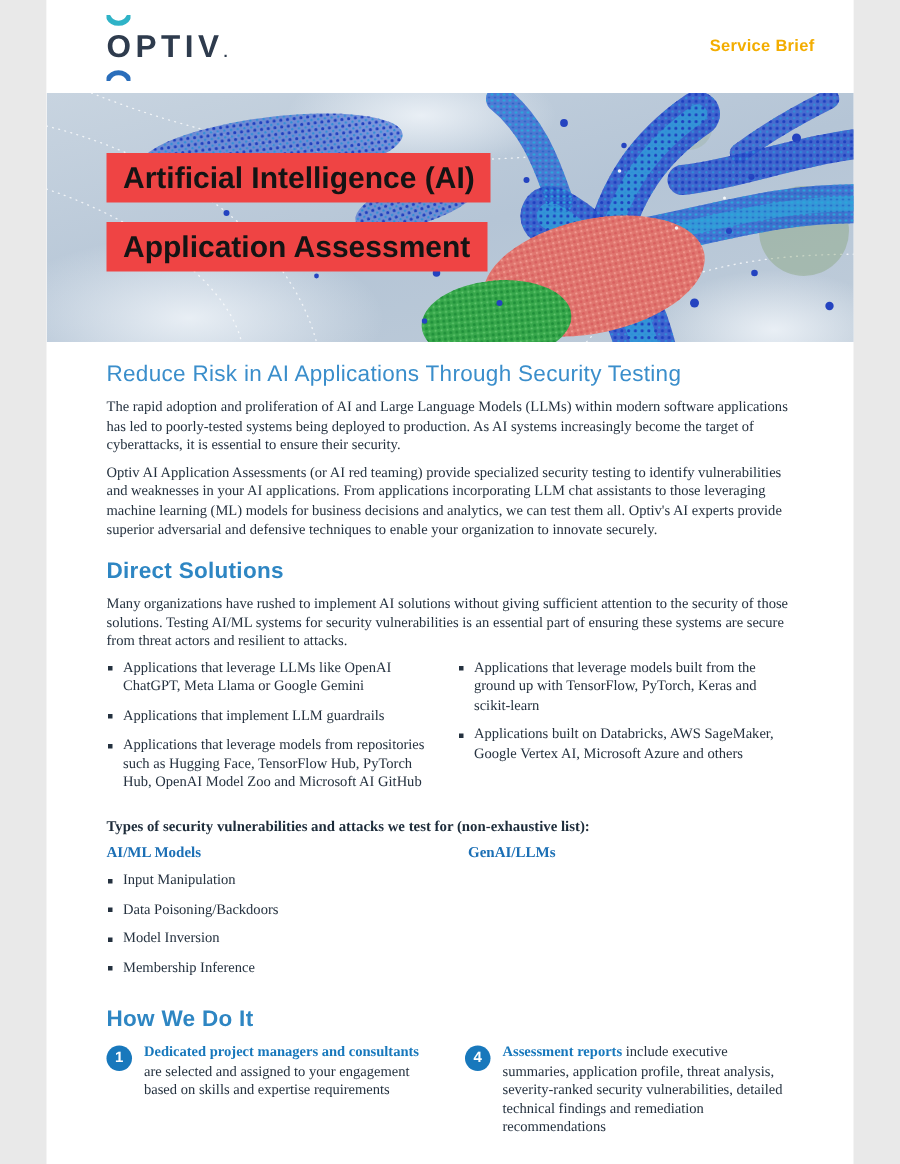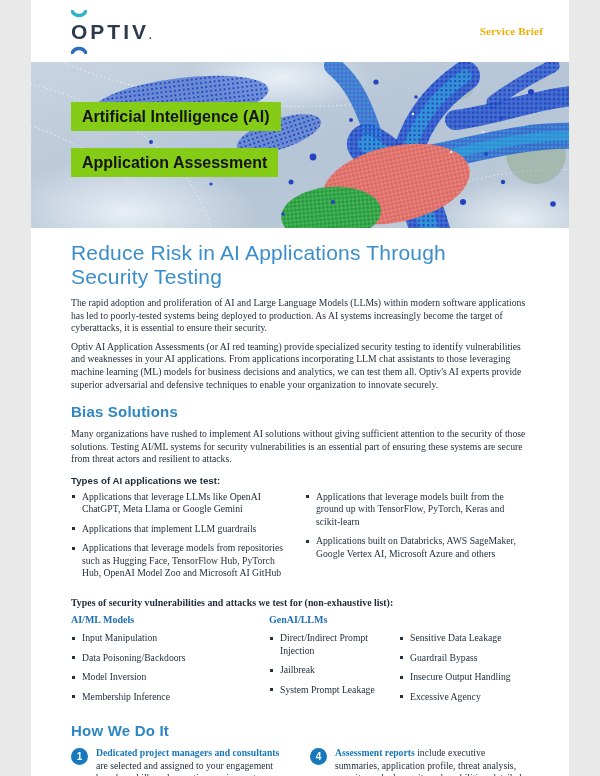--- a/index.html
+++ b/index.html
@@ -17,39 +17,39 @@
   }
   .logo { position:relative; display:inline-block; padding:10px 0 8px 0; }
   .logo-text {
     font-family:"Liberation Sans", sans-serif; font-weight:bold; font-size:21px;
     letter-spacing:3px; color:#2e3b4d;
   }
   .logo-dot { font-family:"Liberation Sans", sans-serif; font-weight:bold; font-size:10px; color:#2e3b4d; }
   .logo-mark-top { position:absolute; left:0px; top:0px; }
   .logo-mark-bottom { position:absolute; left:0px; bottom:-2px; }
   .badge {
-    font-family:Liberation Serif, serif; font-weight:bold; font-size:11px;
+    font-family:Liberation Sans, sans-serif; font-weight:bold; font-size:11px;
     color:#f3ad00; letter-spacing:0.2px;
   }
 
   
   .hero { position:relative; width:600px; height:166px; overflow:hidden; }
   .hero svg { display:block; }
   .hero-title {
-    position:absolute; left:40px; background:#84cc16; color:#141414;
-    font-family:"Liberation Sans", sans-serif; font-weight:bold; font-size:16px;
+    position:absolute; left:40px; background:#ef4444; color:#141414;
+    font-family:"Liberation Sans", sans-serif; font-weight:bold; font-size:20px;
     line-height:1.1; padding:6px 11px 5px 11px; white-space:nowrap;
   }
   .hero-title.line1 { top:40px; }
   .hero-title.line2 { top:86px; }
 
   
   .main { padding:0 40px; }
   h1.intro-heading {
-    font-family:"Liberation Sans", sans-serif; font-weight:normal; font-size:21px;
+    font-family:"Liberation Sans", sans-serif; font-weight:normal; font-size:15px;
     color:#3a8ecb; margin-top:13px; letter-spacing:0.2px;
   }
   p.body { font-size:9.7px; line-height:12.6px; margin-top:8px; color:#24313f; }
   p.body + p.body { margin-top:6px; }
   h2.section-heading {
     font-family:"Liberation Sans", sans-serif; font-weight:bold; font-size:15px;
     color:#2e86c3; margin-top:12px; letter-spacing:0.2px;
   }
   .label-sans {
     font-family:"Liberation Sans", sans-serif; font-weight:bold; font-size:9.7px;
@@ -235,24 +235,23 @@
     <div class="hero-title line1">Artificial Intelligence (AI)</div>
     <div class="hero-title line2">Application Assessment</div>
   </div>
 
   <div class="main">
 
     <h1 class="intro-heading">Reduce Risk in AI Applications Through Security Testing</h1>
     <p class="body">The rapid adoption and proliferation of AI and Large Language Models (LLMs) within modern software applications has led to poorly-tested systems being deployed to production. As AI systems increasingly become the target of cyberattacks, it is essential to ensure their security.</p>
     <p class="body">Optiv AI Application Assessments (or AI red teaming) provide specialized security testing to identify vulnerabilities and weaknesses in your AI applications. From applications incorporating LLM chat assistants to those leveraging machine learning (ML) models for business decisions and analytics, we can test them all. Optiv's AI experts provide superior adversarial and defensive techniques to enable your organization to innovate securely.</p>
 
-    <h2 class="section-heading">Bias Solutions</h2>
+    <h2 class="section-heading">Direct Solutions</h2>
     <p class="body">Many organizations have rushed to implement AI solutions without giving sufficient attention to the security of those solutions. Testing AI/ML systems for security vulnerabilities is an essential part of ensuring these systems are secure from threat actors and resilient to attacks.</p>
 
-    <div class="label-sans">Types of AI applications we test:</div>
     <div class="two-col">
       <ul class="bullets">
         <li>Applications that leverage LLMs like OpenAI ChatGPT, Meta Llama or Google Gemini</li>
         <li>Applications that implement LLM guardrails</li>
         <li>Applications that leverage models from repositories such as Hugging Face, TensorFlow Hub, PyTorch Hub, OpenAI Model Zoo and Microsoft AI GitHub</li>
       </ul>
       <ul class="bullets">
         <li>Applications that leverage models built from the ground up with TensorFlow, PyTorch, Keras and scikit-learn</li>
         <li>Applications built on Databricks, AWS SageMaker, Google Vertex AI, Microsoft Azure and others</li>
       </ul>
@@ -266,33 +265,20 @@
           <ul class="bullets c1">
             <li>Input Manipulation</li>
             <li>Data Poisoning/Backdoors</li>
             <li>Model Inversion</li>
             <li>Membership Inference</li>
           </ul>
         </div>
       </div>
       <div class="group g-genai">
         <div class="group-title">GenAI/LLMs</div>
-        <div class="group-cols">
-          <ul class="bullets c1">
-            <li>Direct/Indirect Prompt Injection</li>
-            <li>Jailbreak</li>
-            <li>System Prompt Leakage</li>
-          </ul>
-          <ul class="bullets c2">
-            <li>Sensitive Data Leakage</li>
-            <li>Guardrail Bypass</li>
-            <li>Insecure Output Handling</li>
-            <li>Excessive Agency</li>
-          </ul>
-        </div>
       </div>
     </div>
 
     <h2 class="section-heading">How We Do It</h2>
     <div class="steps">
       <div class="steps-col">
         <div class="step">
           <div class="step-num">1</div>
           <div class="step-text"><span class="step-lead">Dedicated project managers and consultants</span><span> are selected and assigned to your engagement based on skills and expertise requirements</span></div>
         </div>

